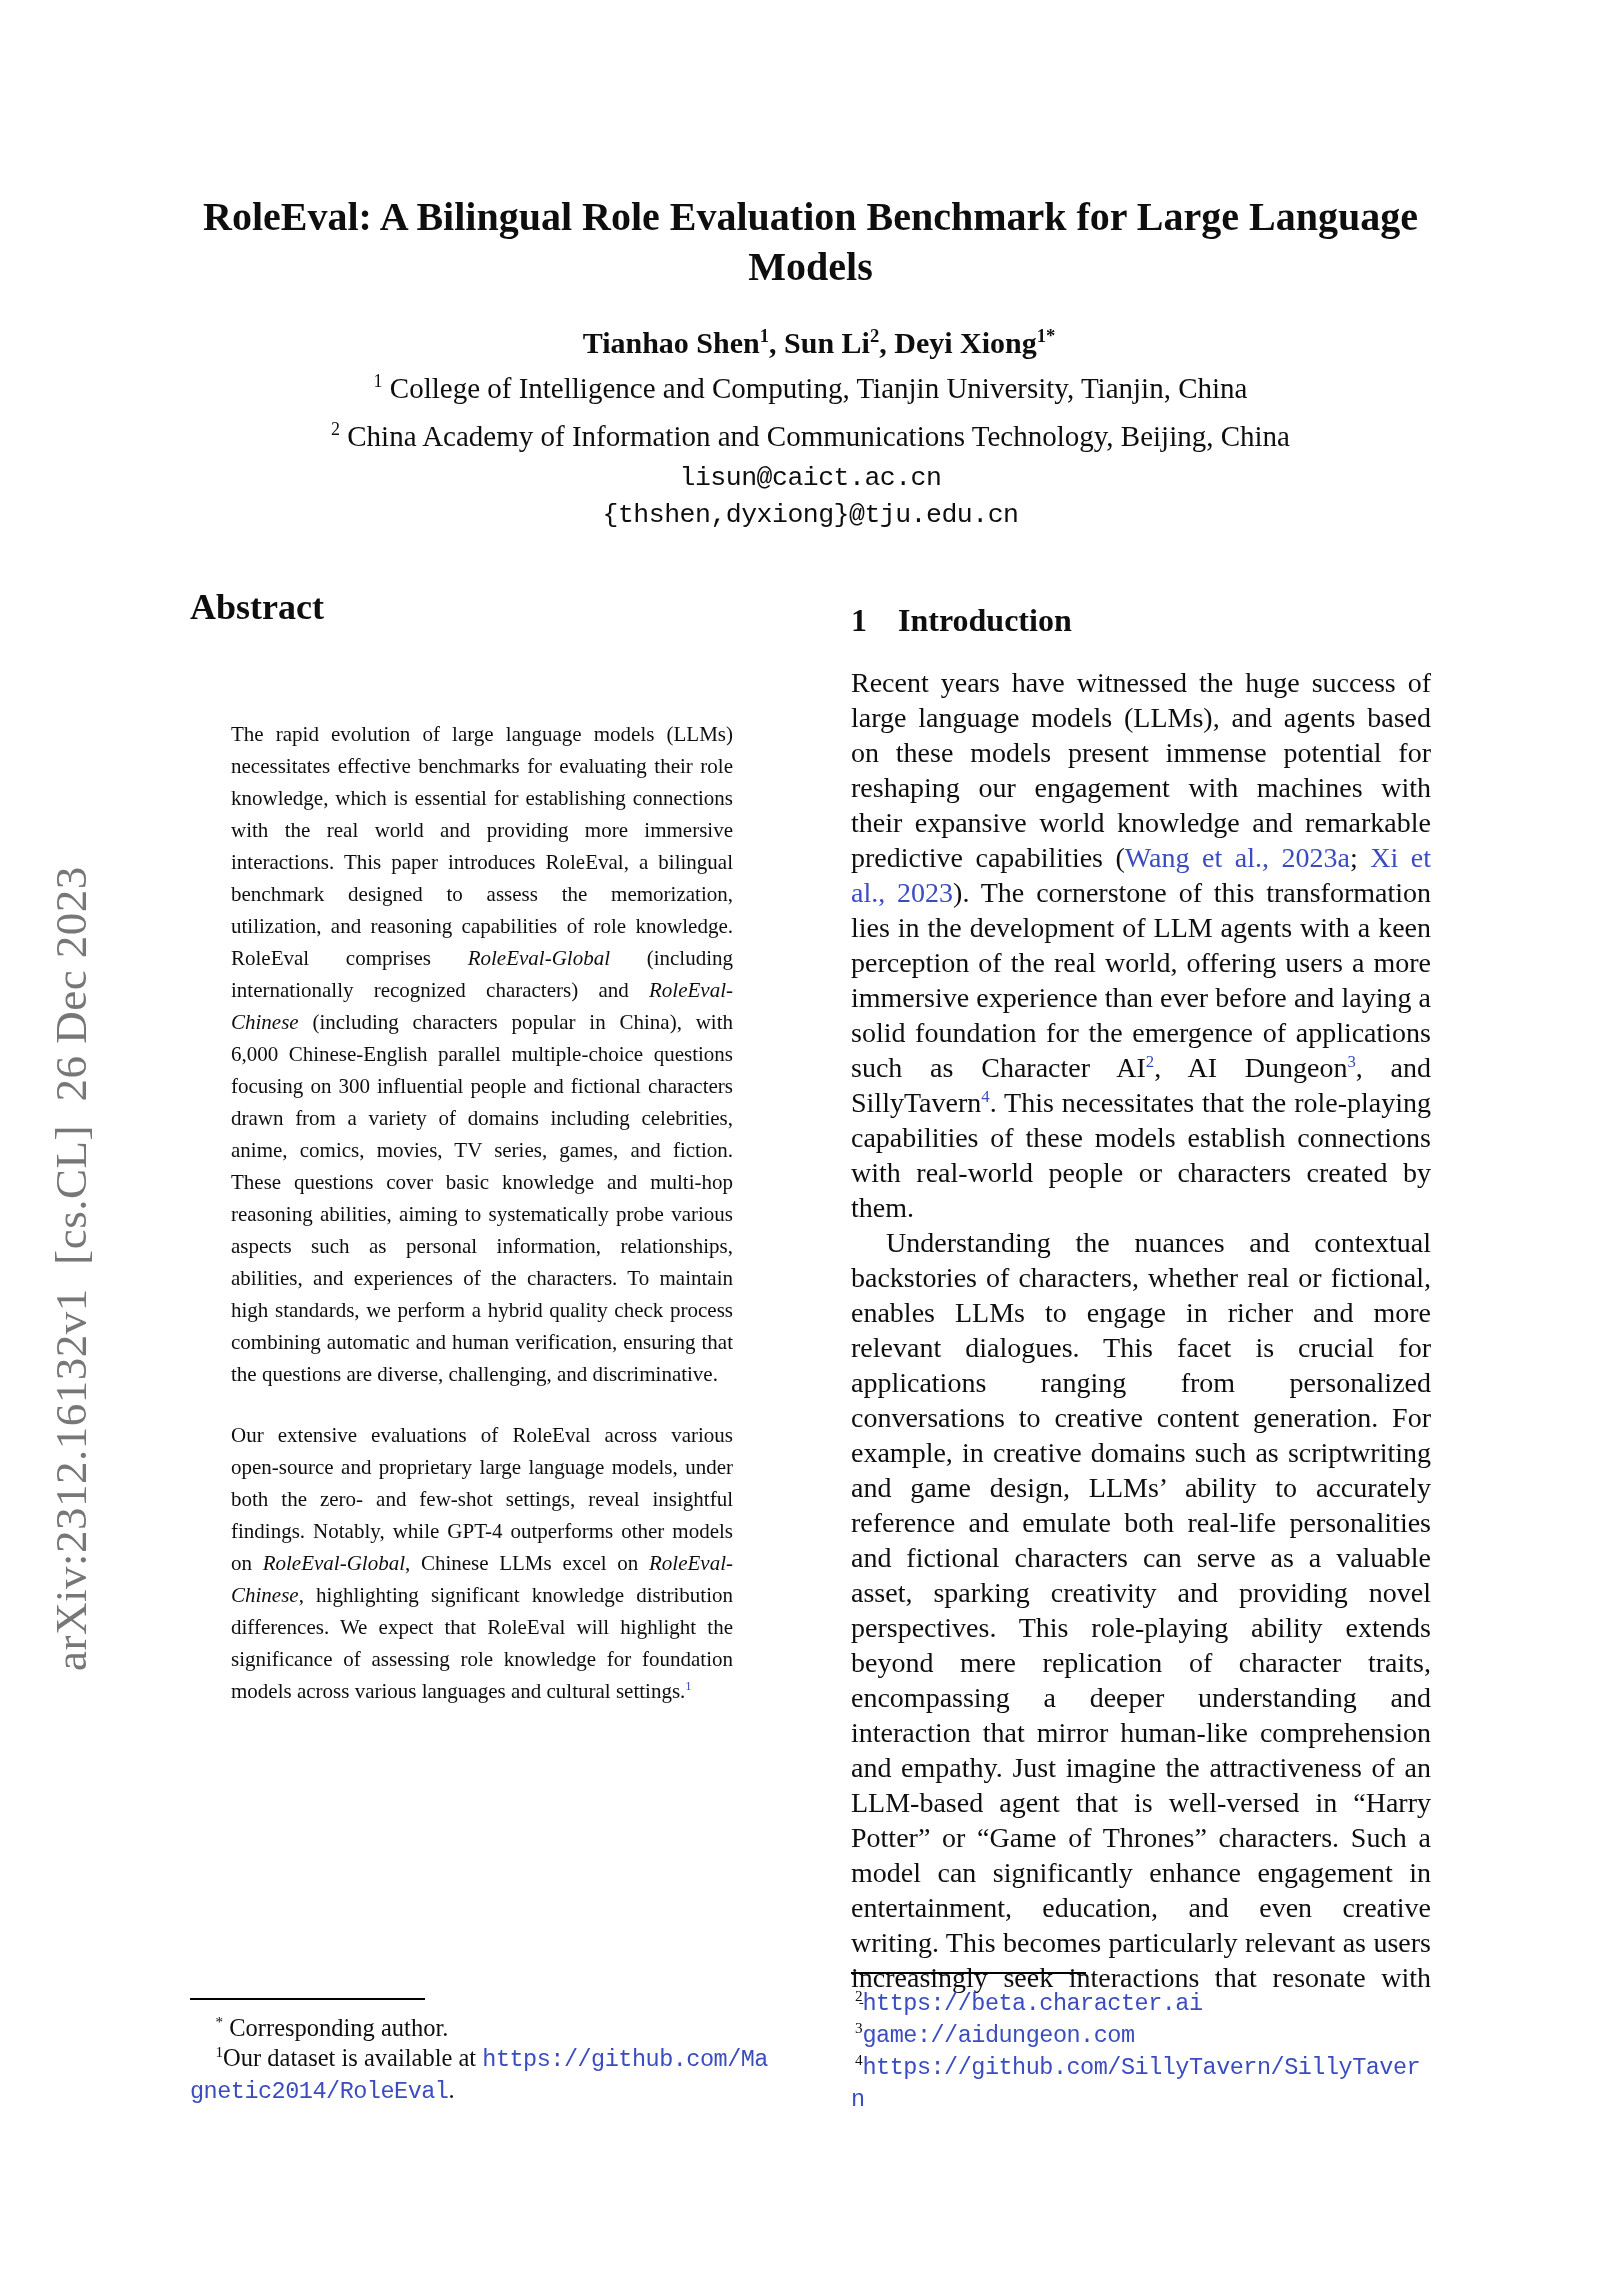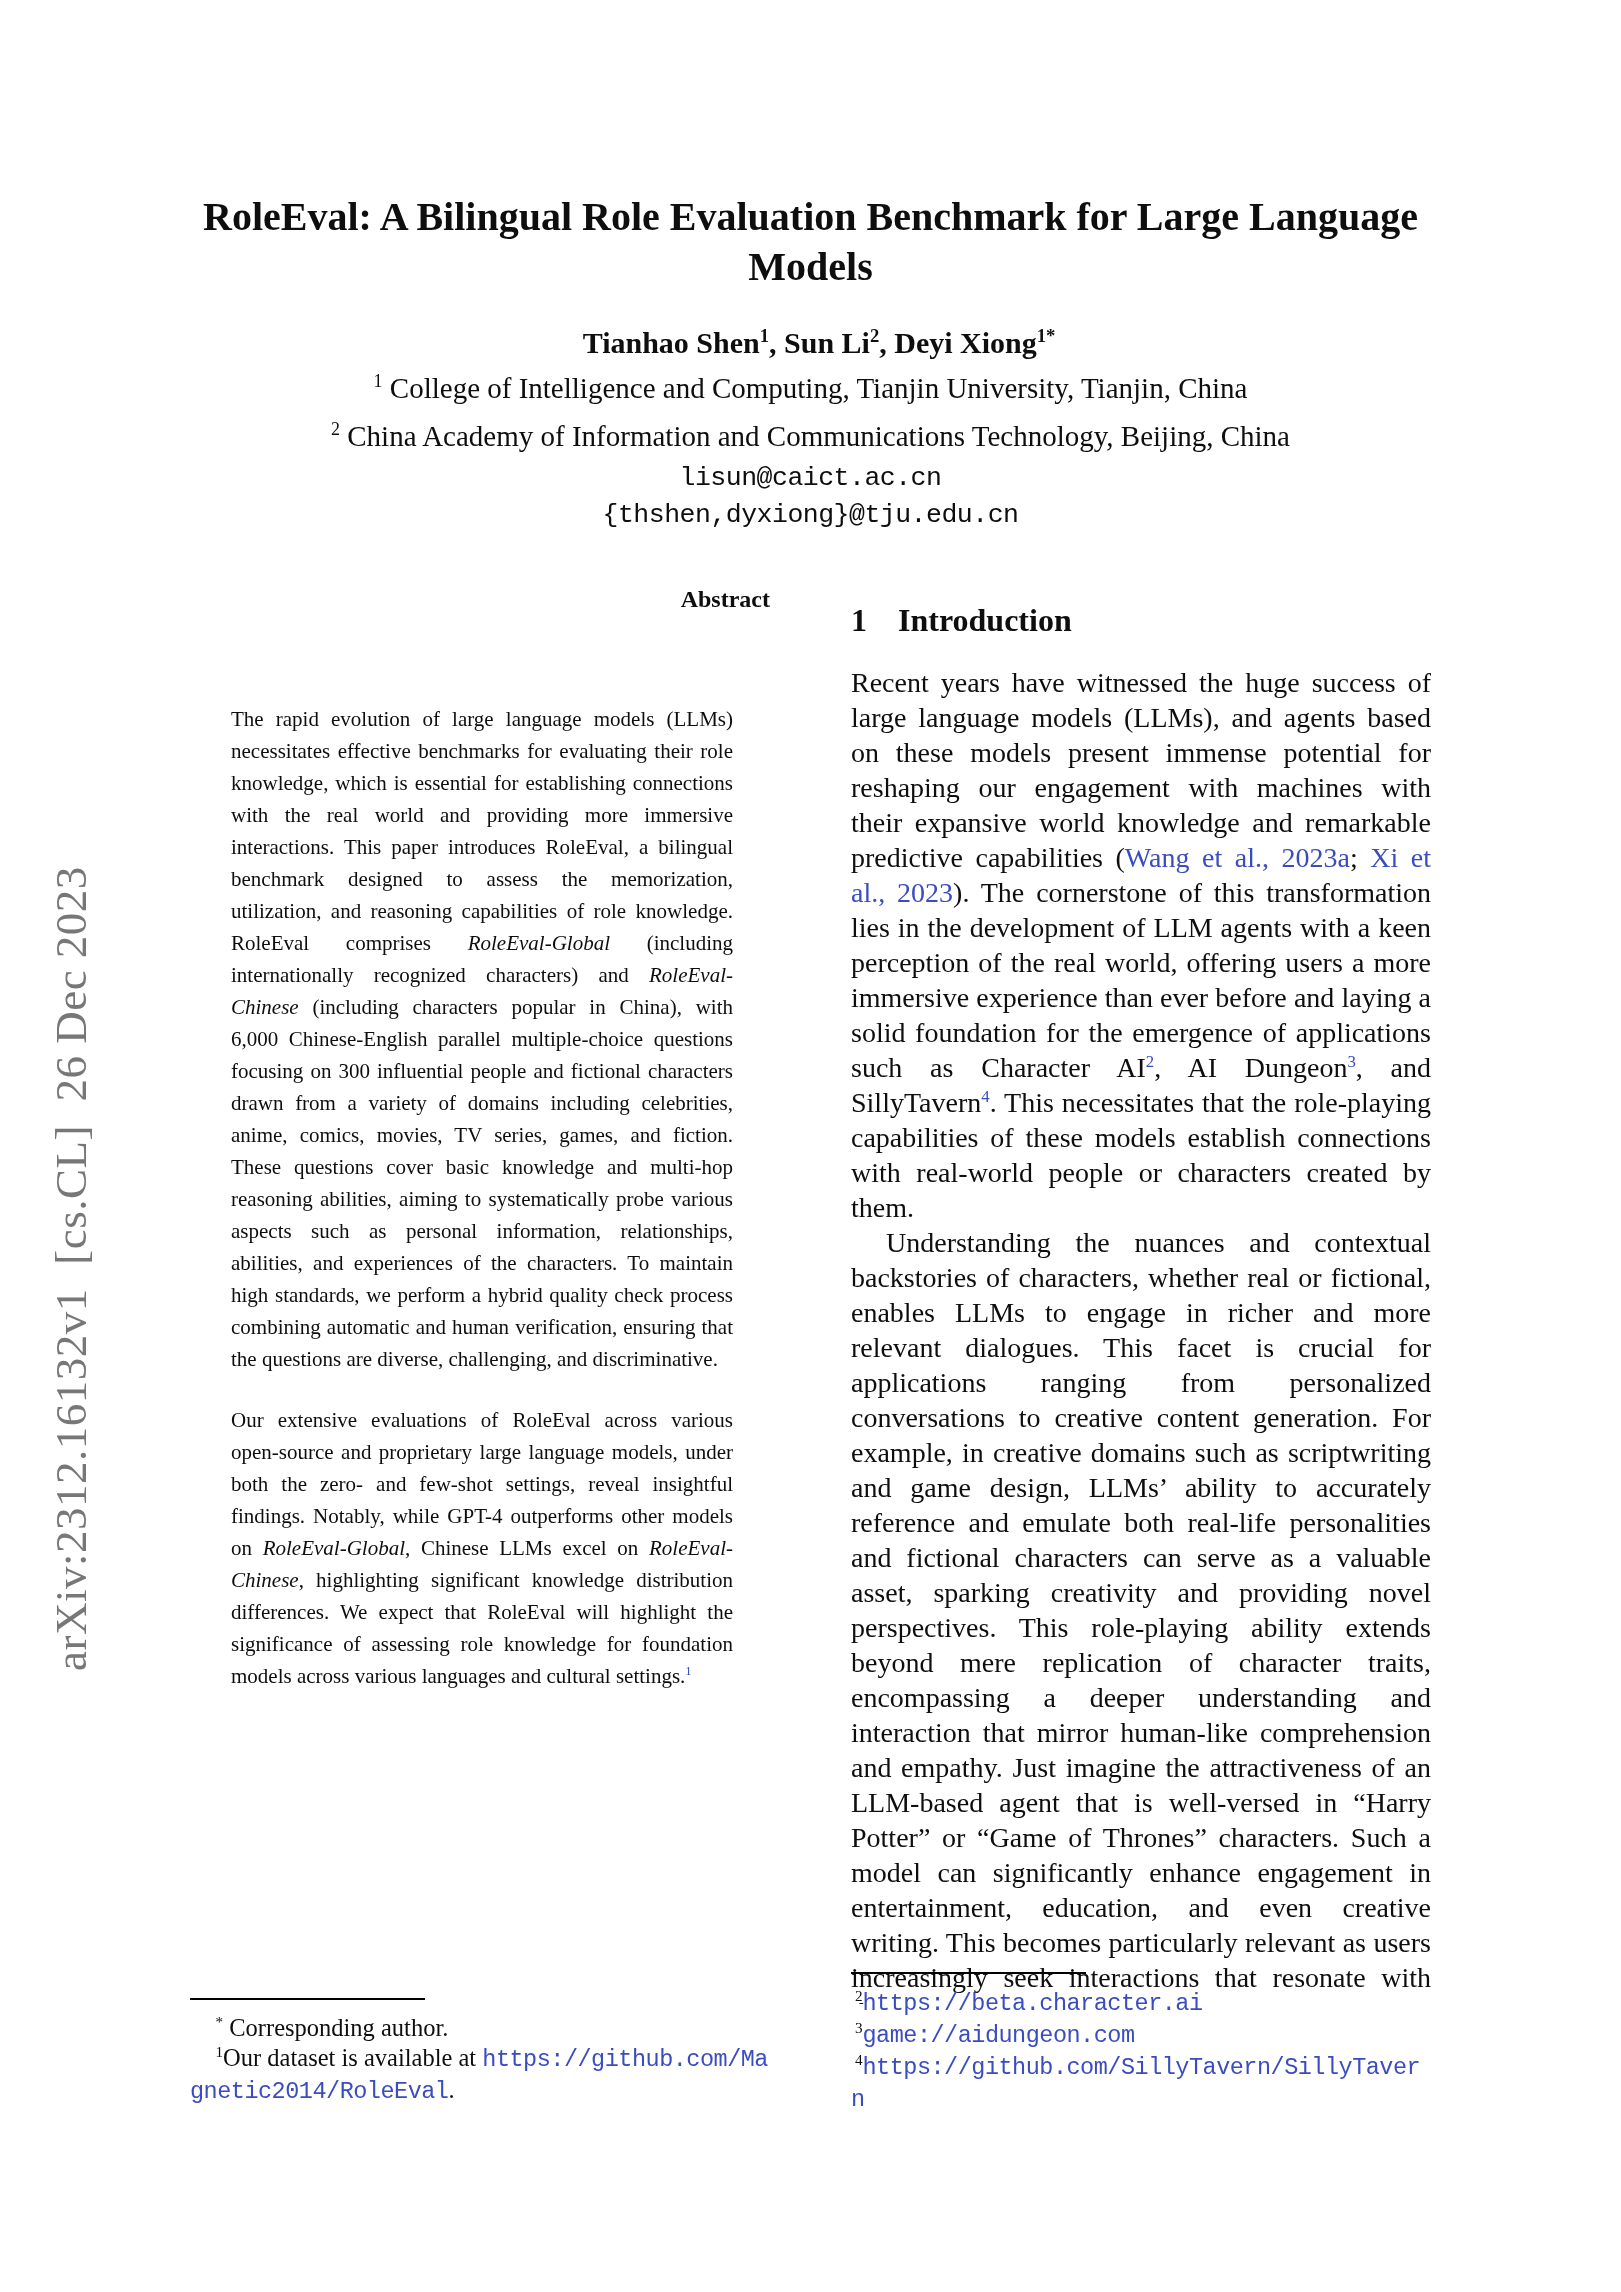--- a/index.html
+++ b/index.html
@@ -40,21 +40,21 @@
   .affil { margin-top: 8.8px; font-size: 29px; line-height: 1.35; }
   .email { margin-top: 6.9px; font-family: "Liberation Mono", monospace; font-size: 26.5px; letter-spacing: -0.5px; }
   sup { line-height: 0; }
   .authors sup, .affil sup { font-size: 0.62em; vertical-align: super; }
 
   
   .col { position: absolute; top: 586px; width: 580px; text-align: justify; }
   .col-left  { left: 190px;  height: 1392px; overflow: hidden; }
   .col-right { left: 851px;  height: 1402px; overflow: hidden; margin-top: 16px; }
 
-  .abstract-heading { font-size: 24px; font-weight: bold; text-align: right; }
+  .abstract-heading { font-size: 36px; font-weight: bold; text-align: left; }
   .abstract-body {
     margin: 90px 37px 0 41px;
     font-size: 21px;
     line-height: 32px;
   }
   .abstract-body p + p { margin-top: 29px; }
 
   .section-heading { font-size: 32px; font-weight: bold; text-align: left; margin-bottom: 25.5px; }
   .sec-num { margin-right: 31px; }
   .body { font-size: 28px; line-height: 35px; }

